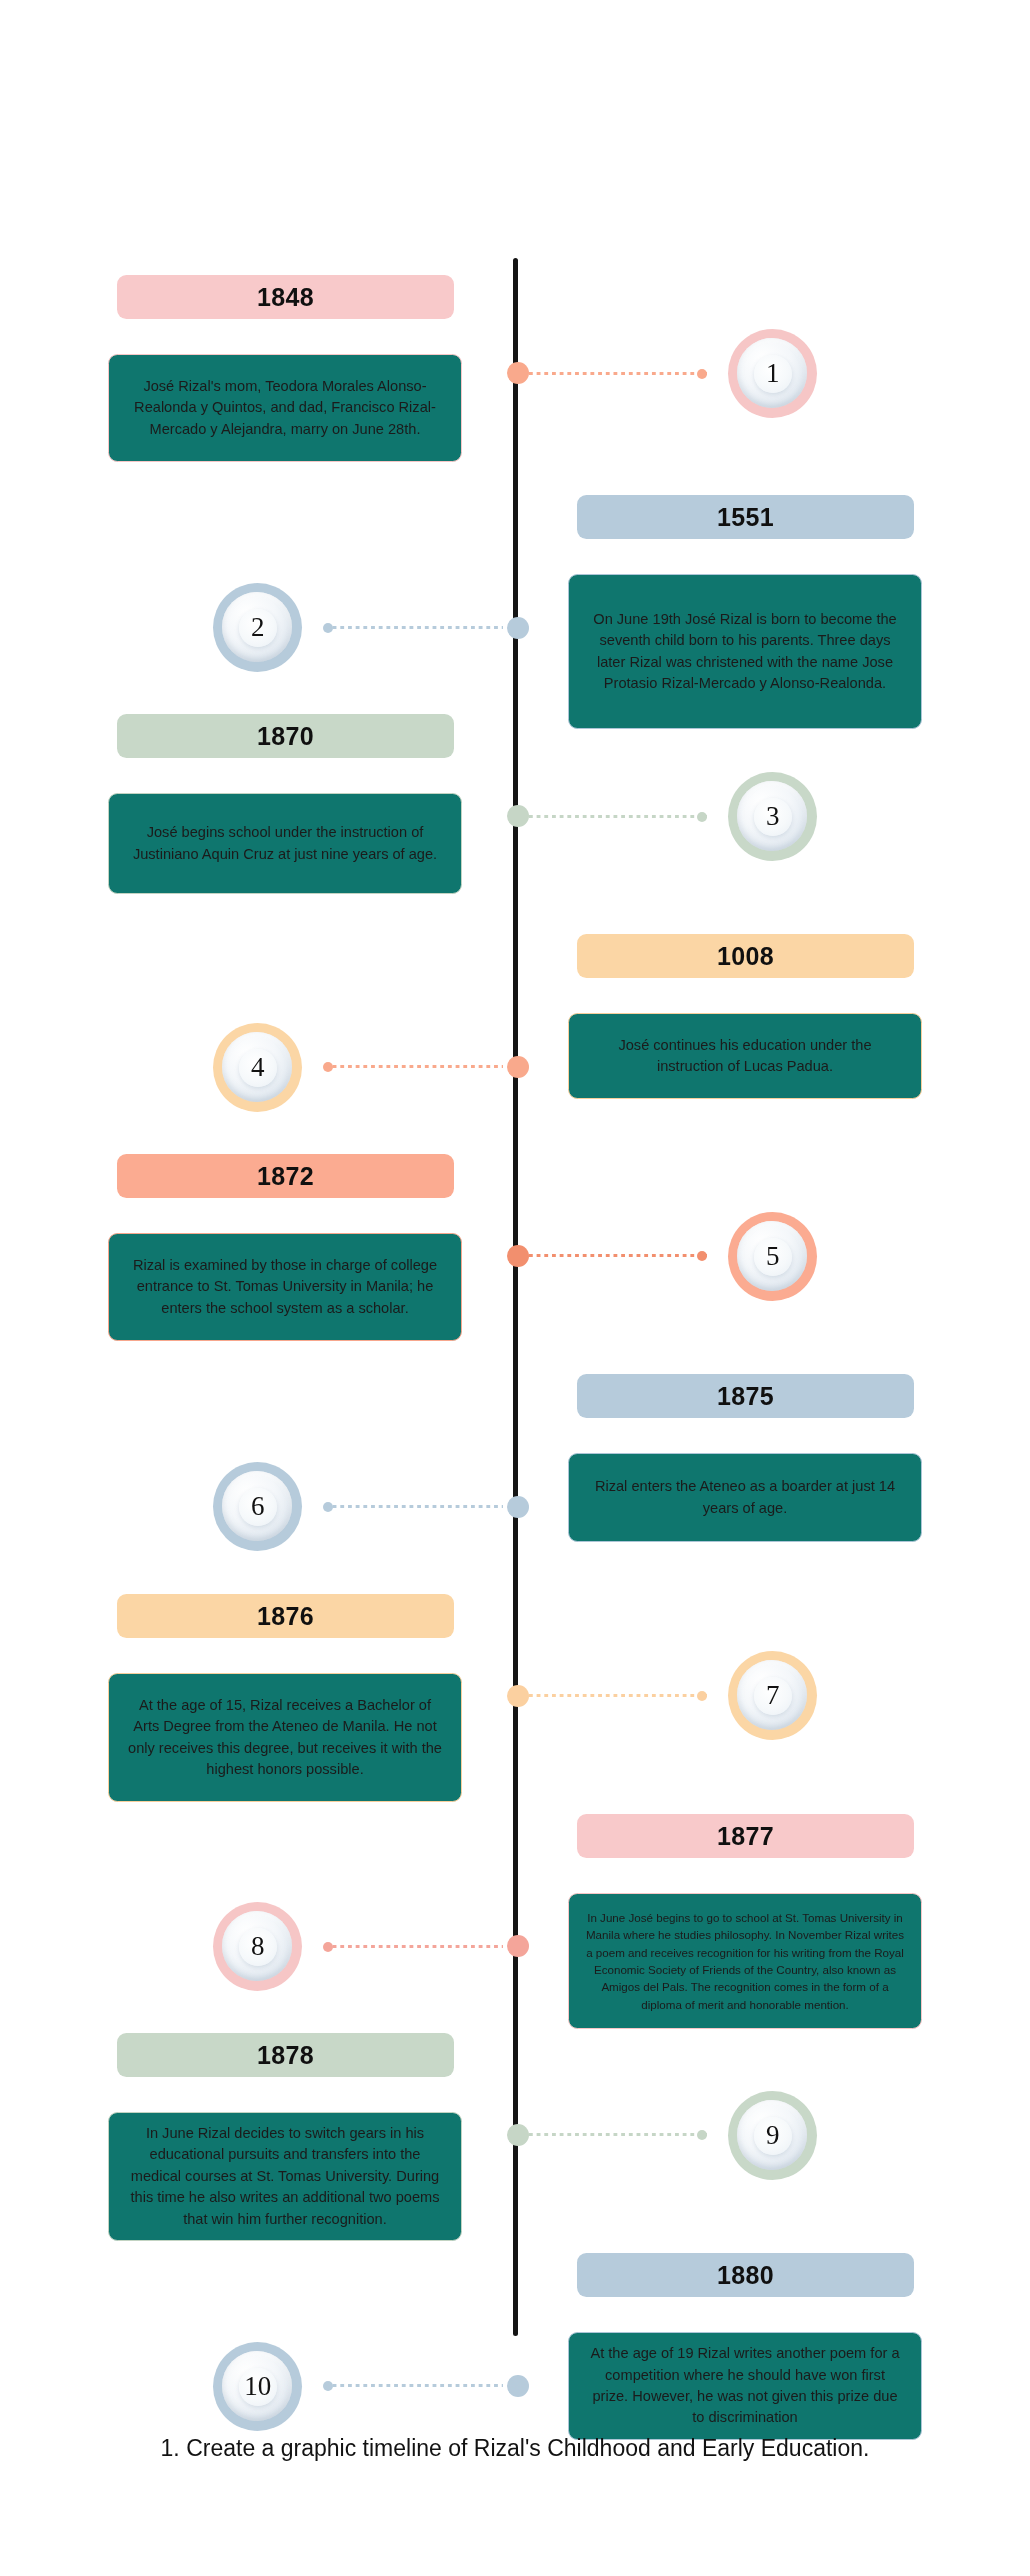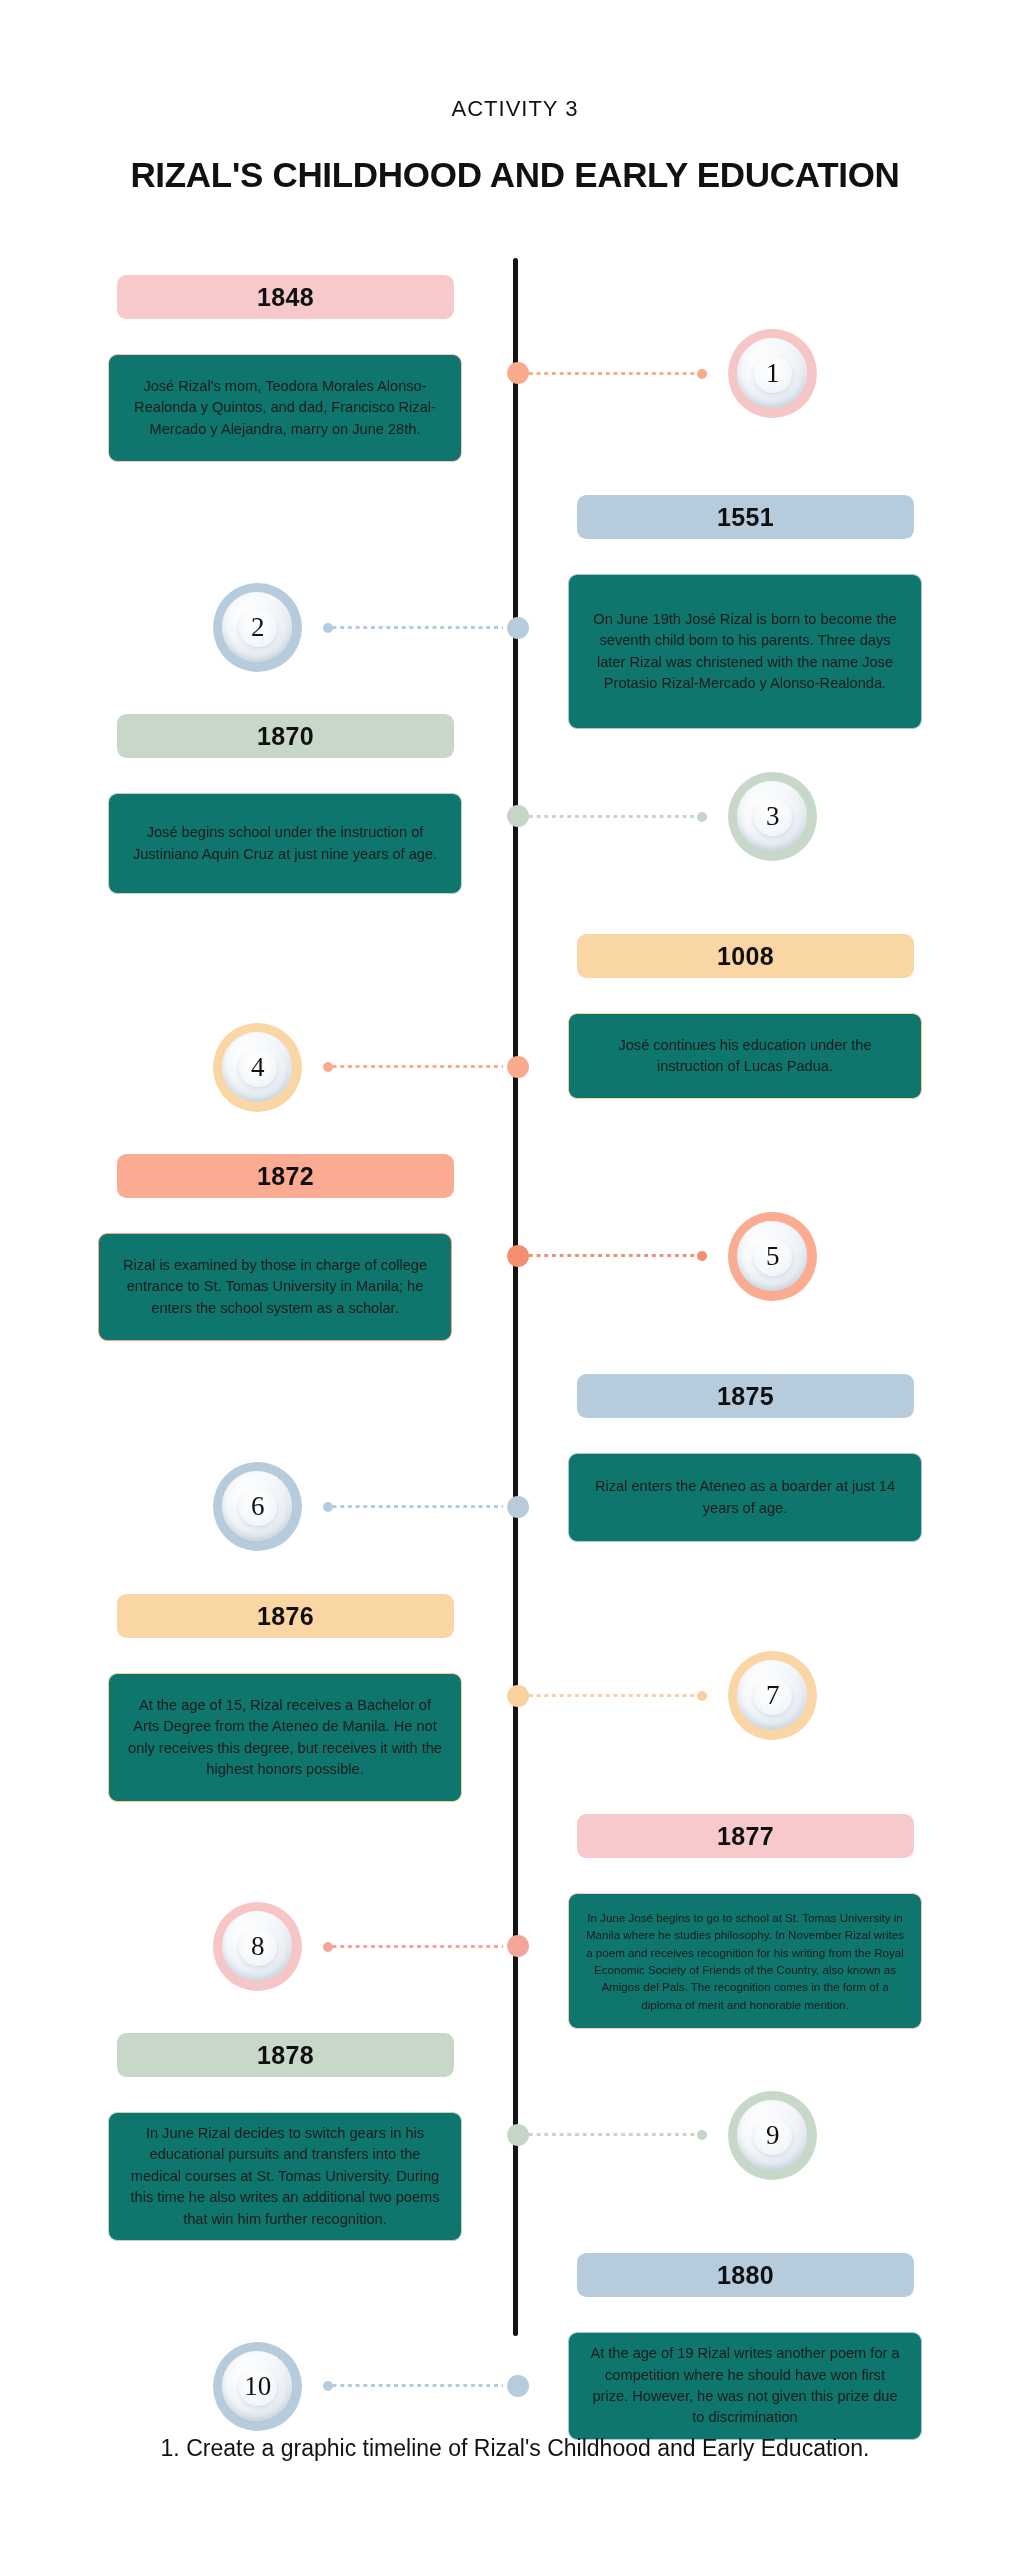--- a/index.html
+++ b/index.html
@@ -148,22 +148,20 @@
     font-size: 23px;
     line-height: 1.62;
     color: #121212;
     padding: 0 155px;
   }
 </style>
 </head>
 <body>
 
 <div class="header">
-  <div class="activity-label">ACTIVITY 3</div>
-  <div class="main-title">RIZAL'S CHILDHOOD AND EARLY EDUCATION</div>
 </div>
 
 <div class="timeline">
   <div class="spine"></div>
   <div id="entries-root">
       <div class="entry">
         <div class="year-badge" style="background: rgb(248, 201, 202); top: 275px; left: 117px;">1848</div>
         <div class="desc-card" style="border-color: rgb(246, 198, 198); top: 354px; height: 108px; left: 108px;">José Rizal's mom, Teodora Morales Alonso-Realonda y Quintos, and dad, Francisco Rizal-Mercado y Alejandra, marry on June 28th.</div>
         <div class="connector" style="color: rgb(249, 169, 140); top: 368px; left: 527px; width: 180px;">
           <div class="conn-line"></div>
@@ -225,21 +223,21 @@
           <div class="disc">
             <div class="disc-inner">
               <span class="num">4</span>
             </div>
           </div>
         </div>
         <div class="spine-dot" style="background: rgb(249, 169, 140); left: 507px; top: 1056px;"></div>
       </div>
       <div class="entry">
         <div class="year-badge" style="background: rgb(251, 171, 145); top: 1154px; left: 117px;">1872</div>
-        <div class="desc-card" style="border-color: rgb(247, 167, 141); top: 1233px; height: 108px; left: 98px;">Rizal is examined by those in charge of college entrance to St. Tomas University in Manila; he enters the school system as a scholar.</div>
+        <div class="desc-card" style="border-color: rgb(247, 167, 141); top: 1233px; height: 108px; left: 108px;">Rizal is examined by those in charge of college entrance to St. Tomas University in Manila; he enters the school system as a scholar.</div>
         <div class="connector" style="color: rgb(242, 143, 110); top: 1250px; left: 527px; width: 180px;">
           <div class="conn-line"></div>
           <div class="conn-dot-small" style="right: 0px;"></div>
         </div>
         <div class="circle-wrap" style="left: 728px; top: 1212px;">
           <div class="ring" style="background: rgb(251, 171, 145);"></div>
           <div class="disc">
             <div class="disc-inner">
               <span class="num">5</span>
             </div>

